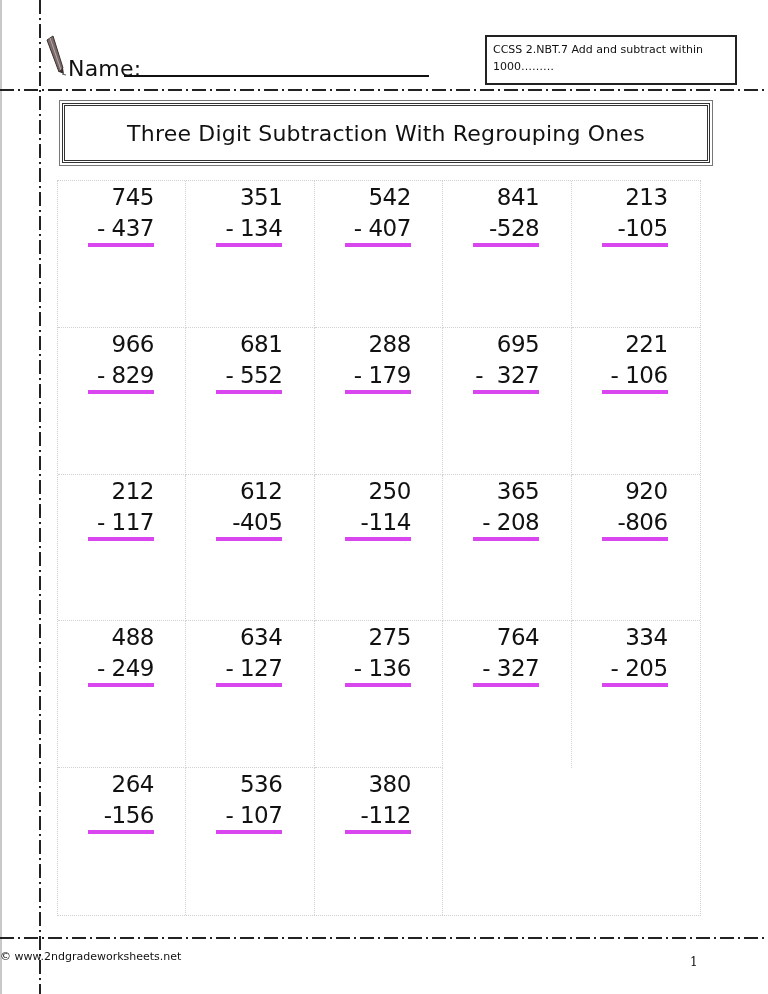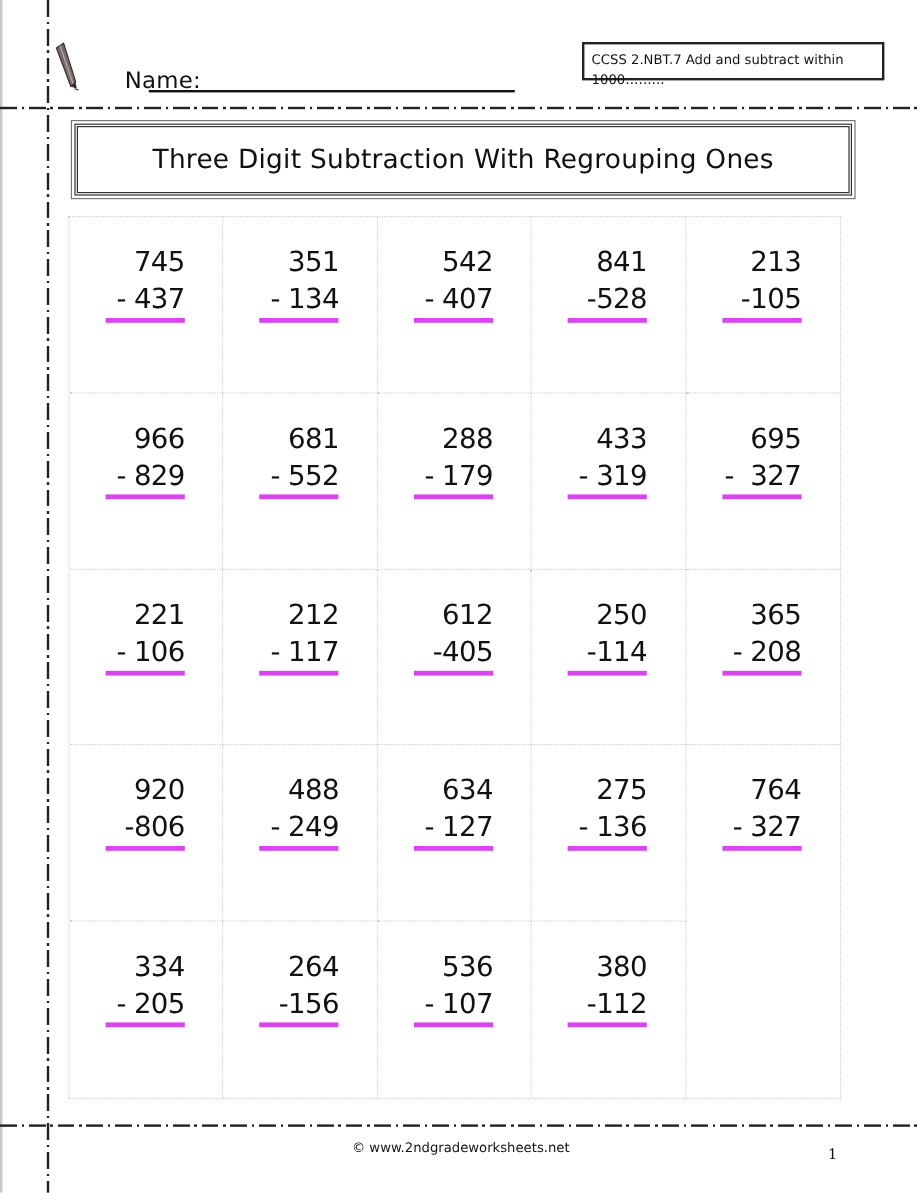--- a/index.html
+++ b/index.html
@@ -45,39 +45,38 @@
       position: absolute;
       left: 44px;
       top: 34px;
       width: 22px;
       height: 42px;
     }
     .name-label {
       position: absolute;
       left: 68px;
       top: 56px;
-      font-size: 19px;
+      font-size: 22px;
       font-family: "DejaVu Sans", sans-serif;
       letter-spacing: 0.2px;
-      margin-left: 36px;
     }
     .name-line {
       position: absolute;
       left: 124px;
       top: 75px;
       width: 305px;
       height: 2px;
       background: #111;
     }
     .standard-box {
       position: absolute;
       left: 485px;
       top: 35px;
       width: 252px;
-      height: 32px;
+      height: 50px;
       border: 2px solid #222;
       box-sizing: border-box;
       padding: 4px 6px;
       font-size: 11px;
       line-height: 17px;
       font-family: "DejaVu Sans", sans-serif;
     }
     .title-box {
       position: absolute;
       left: 62px;
@@ -117,38 +116,37 @@
     .problem {
       position: absolute;
       top: 0px;
       left: 30px;
       width: 66px;
       font-family: "DejaVu Sans", sans-serif;
       font-size: 23px;
       line-height: 32px;
       text-align: right;
       letter-spacing: -0.5px;
-      margin-top: 22px;
     }
     .minuend {
       display: block;
       padding-top: 0px;
     }
     .subtrahend {
       display: block;
       border-bottom: 4px solid #d946ef;
       white-space: pre;
       line-height: 30px;
     }
     .footer-text {
       position: absolute;
       left: 0;
       width: 768px;
       top: 950px;
-      text-align: center;
+      text-align: left;
       font-size: 11px;
       font-family: "DejaVu Sans", sans-serif;
     }
     .page-number {
       position: absolute;
       left: 690px;
       top: 955px;
       font-size: 12px;
       font-family: "DejaVu Serif", serif;
     }
@@ -226,26 +224,20 @@
       </div>
     </div>
   <div class="cell">
       <div class="problem">
         <span class="minuend">288</span>
         <span class="subtrahend">- 179</span>
       </div>
     </div>
   <div class="cell">
       <div class="problem">
-        <span class="minuend">433</span>
-        <span class="subtrahend">- 319</span>
-      </div>
-    </div>
-  <div class="cell">
-      <div class="problem">
         <span class="minuend">695</span>
         <span class="subtrahend">-  327</span>
       </div>
     </div>
 
   <div class="cell">
       <div class="problem">
         <span class="minuend">221</span>
         <span class="subtrahend">- 106</span>
       </div>

